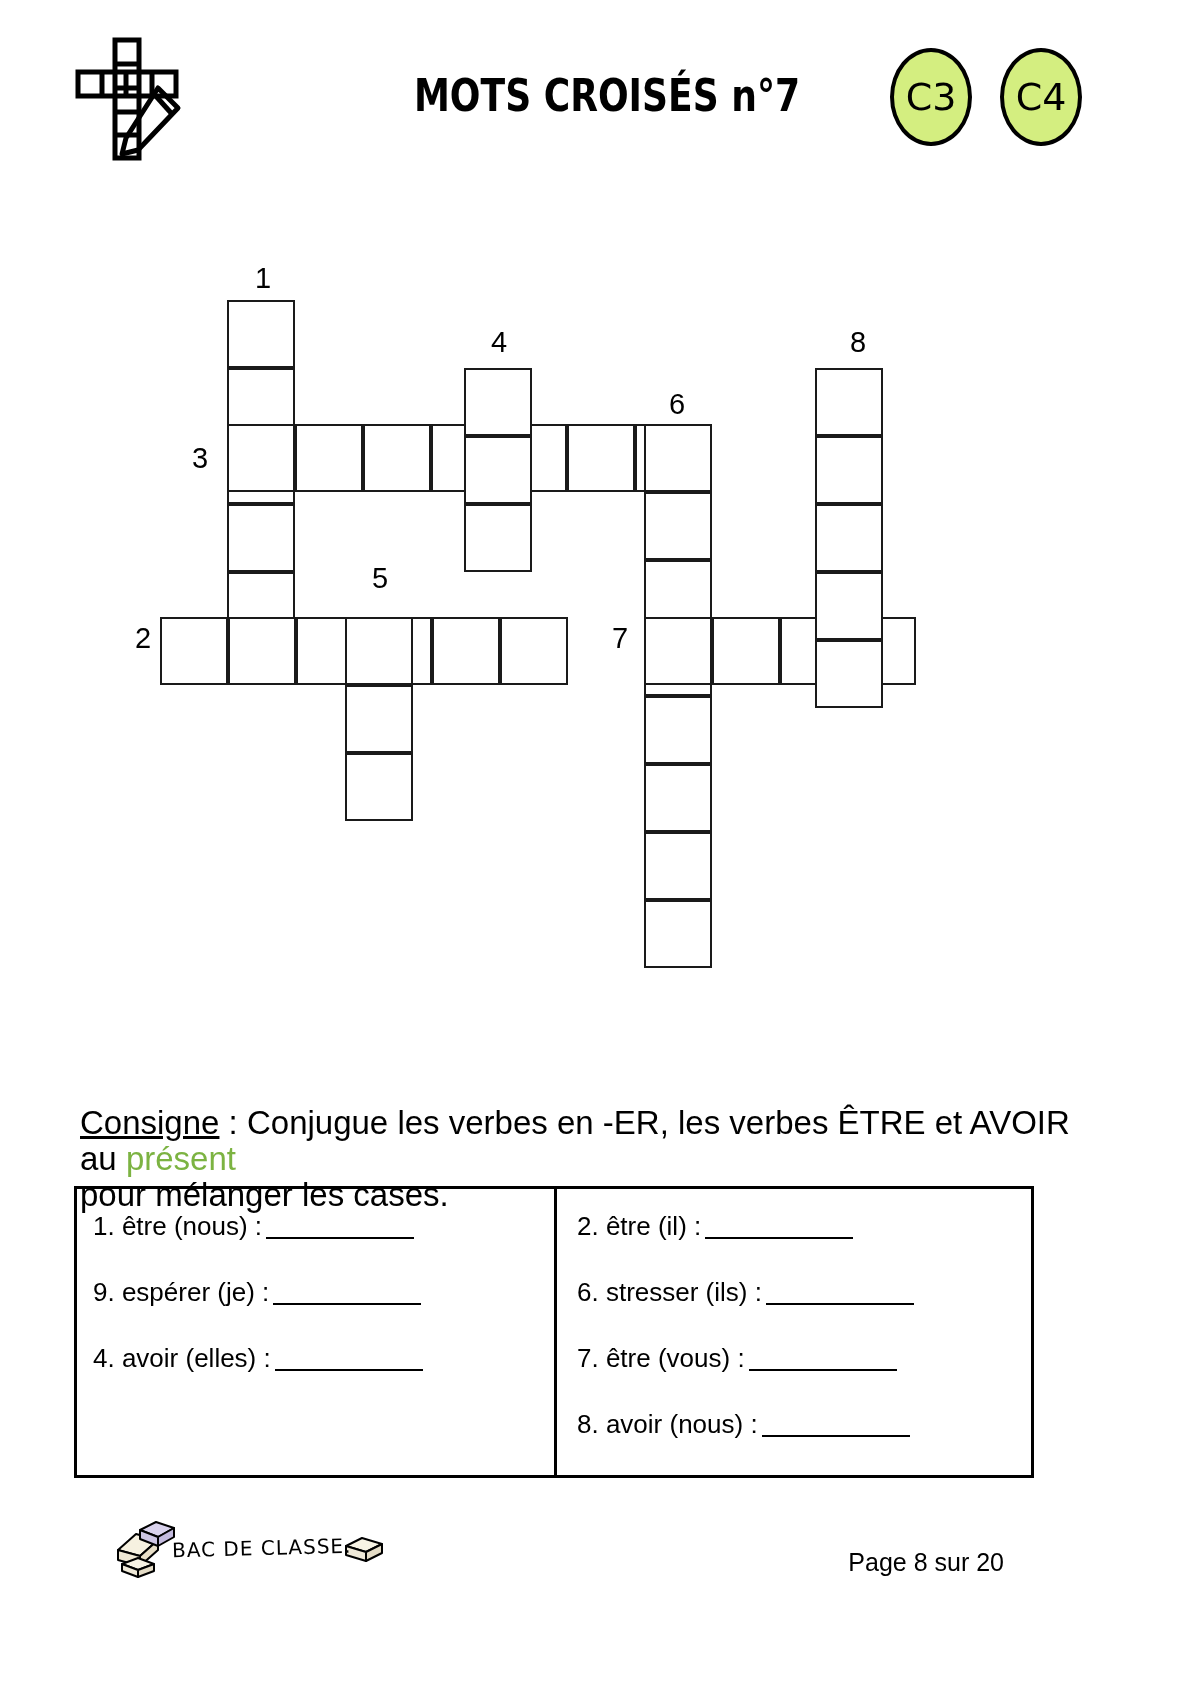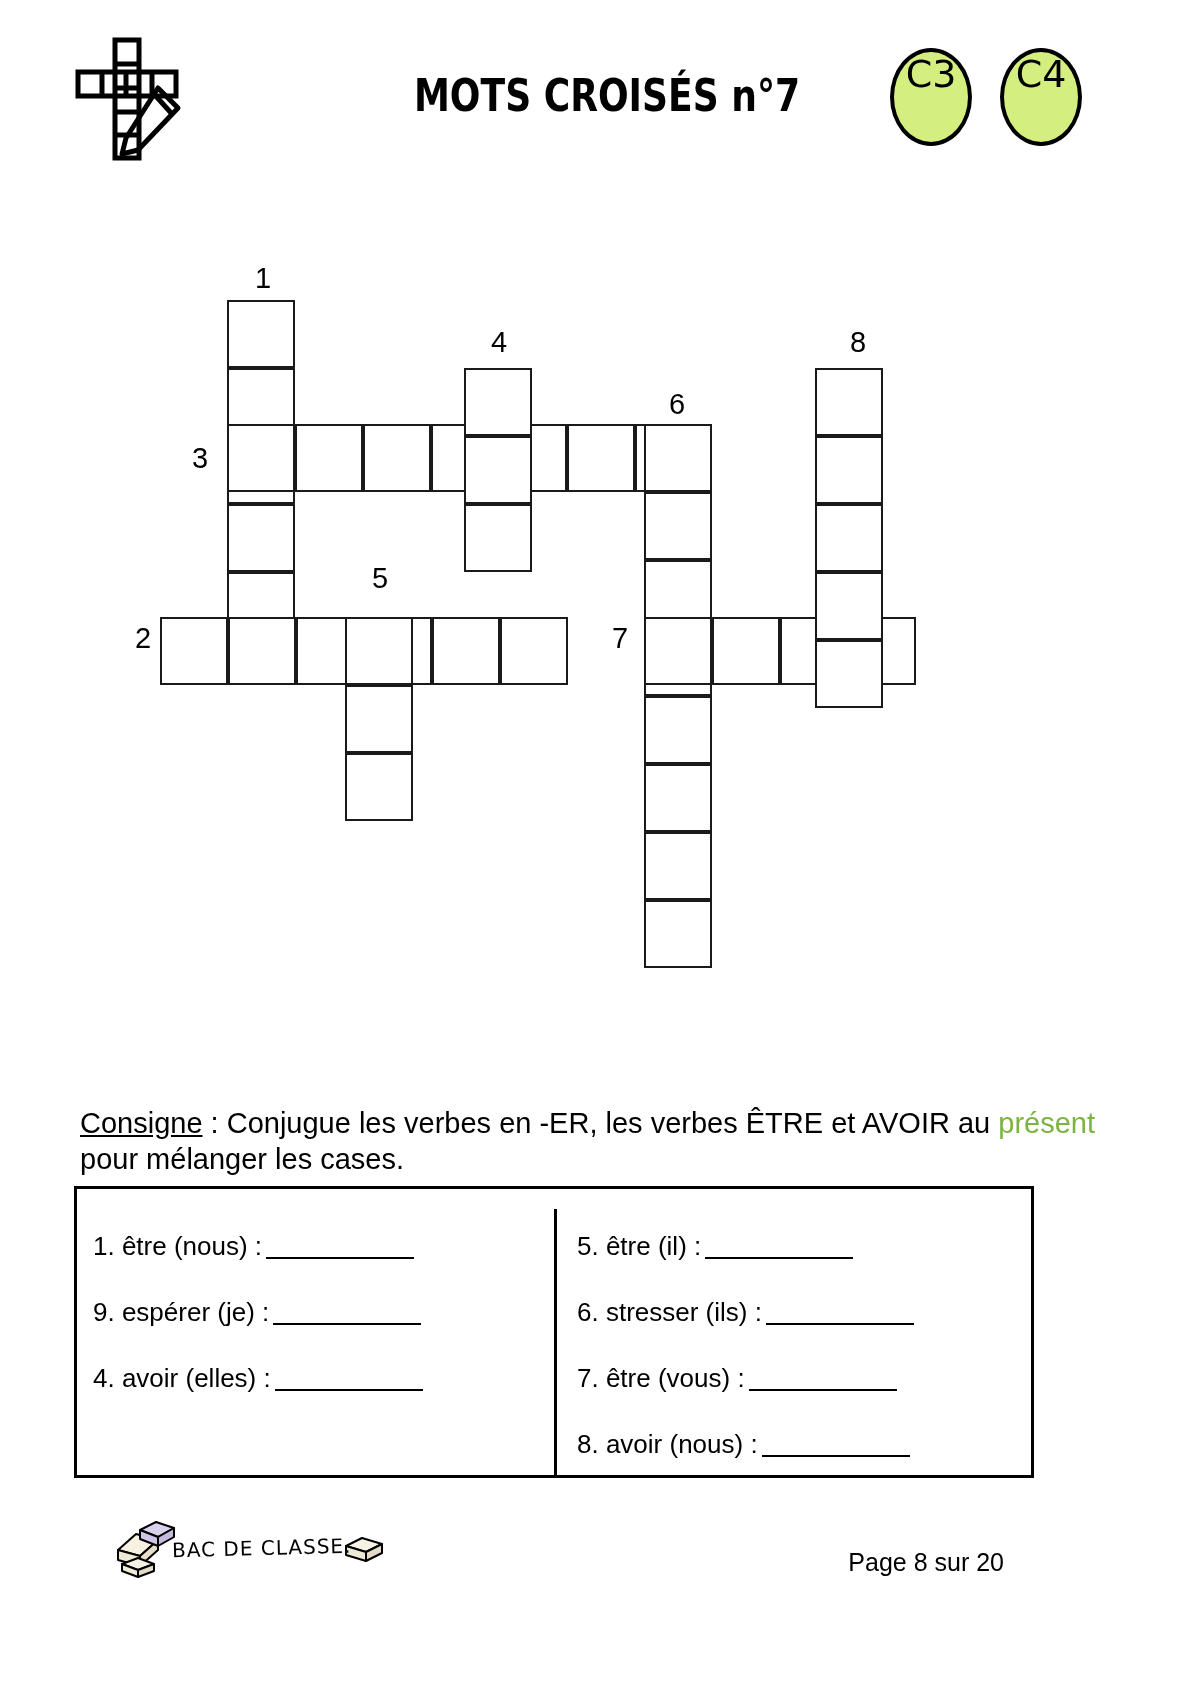--- a/index.html
+++ b/index.html
@@ -40,21 +40,21 @@
     white-space: nowrap;
   }
   .level-badge {
     position: absolute;
     top: 48px;
     width: 82px; height: 98px;
     border: 4px solid #000;
     border-radius: 50%;
     background: #d4ee80;
     display: flex;
-    align-items: flex-start;
+    align-items: center;
     justify-content: center;
     font-size: 38px;
     font-family: "DejaVu Sans", sans-serif;
     box-sizing: border-box;
   }
   #badge-c3 { left: 878px; }
   #badge-c4 { left: 988px; }
 
   
   #crossword-grid {
@@ -75,41 +75,40 @@
     color: #000;
     text-align: center;
     width: 40px;
   }
 
   
   #consigne {
     position: absolute;
     left: 80px; top: 1105px;
     width: 1030px;
-    font-size: 29px;
+    font-size: 33px;
     line-height: 36px;
     font-family: "Liberation Sans", sans-serif;
   }
   #consigne-label { text-decoration: underline; }
   .accent-green { color: #7cb342; }
 
   
   #clues-box {
     position: absolute;
     left: 74px; top: 1186px;
     width: 960px; height: 292px;
     border: 3px solid #000;
     box-sizing: border-box;
     display: flex;
   }
   .clue-col {
     box-sizing: border-box;
     padding: 22px 0 18px 16px;
     flex: 0 0 50%;
-    margin-top: 20px;
   }
   #clue-col-right { border-left: 3px solid #000; padding-left: 20px; }
   .clue-item {
     font-size: 26px;
     line-height: 30px;
     margin-bottom: 36px;
     white-space: nowrap;
     font-family: "Liberation Sans", sans-serif;
   }
   .clue-blank {
@@ -237,21 +236,21 @@
   <span>pour mélanger les cases.</span>
 </div>
 
 <div id="clues-box">
   <div class="clue-col" id="clue-col-left">
       <div class="clue-item"><span>1. être (nous) :</span><span class="clue-blank"></span></div>
       <div class="clue-item"><span>9. espérer (je) :</span><span class="clue-blank"></span></div>
       <div class="clue-item"><span>4. avoir (elles) :</span><span class="clue-blank"></span></div>
     </div>
   <div class="clue-col" id="clue-col-right">
-      <div class="clue-item"><span>5. être (il) :</span><span class="clue-blank"></span></div>
+      <div class="clue-item"><span>2. être (il) :</span><span class="clue-blank"></span></div>
       <div class="clue-item"><span>6. stresser (ils) :</span><span class="clue-blank"></span></div>
       <div class="clue-item"><span>7. être (vous) :</span><span class="clue-blank"></span></div>
       <div class="clue-item"><span>8. avoir (nous) :</span><span class="clue-blank"></span></div>
     </div>
 </div>
 
 <div id="footer">
   <span id="brand-logo">
     <svg width="290" height="60" viewBox="0 0 290 60">
       <g stroke="#000" stroke-width="2" stroke-linejoin="round">

